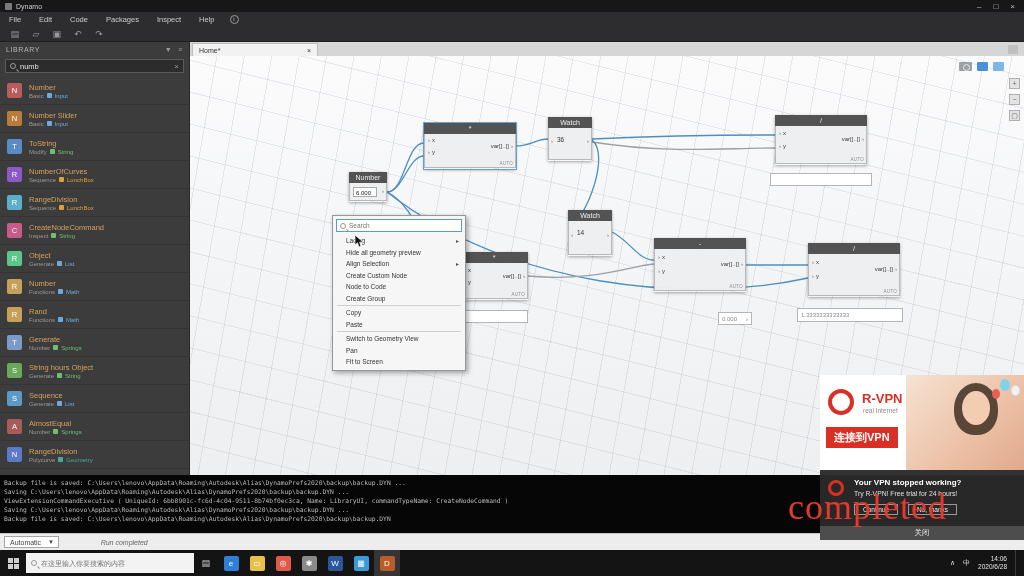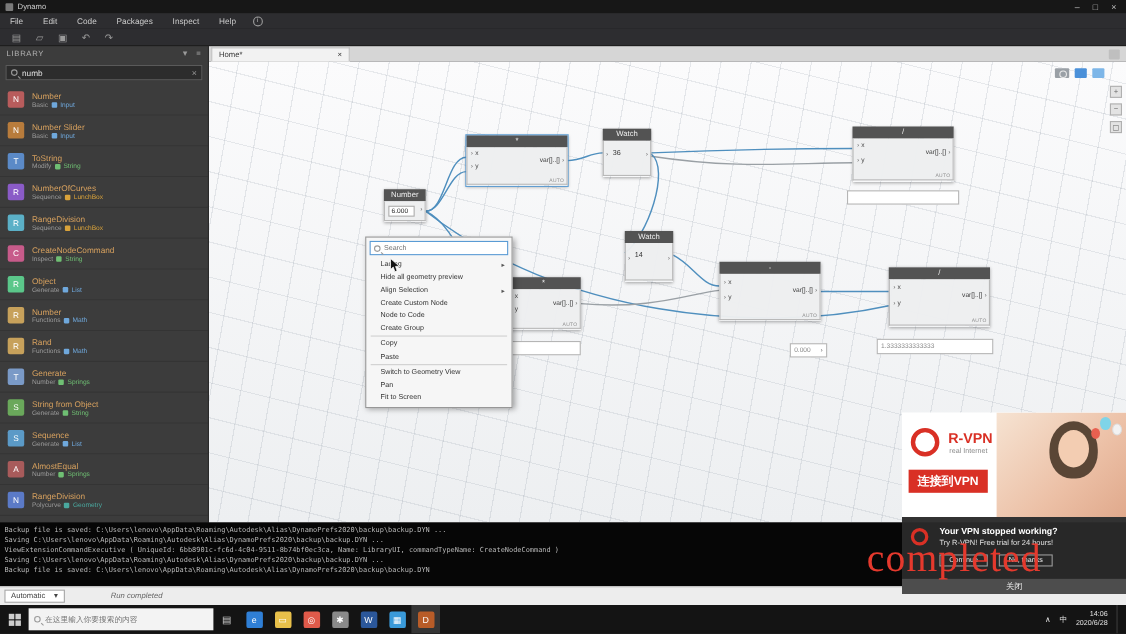--- a/index.html
+++ b/index.html
@@ -281,21 +281,21 @@
               <span>Number</span>
               <span class="lib-badge" style="background: rgb(111, 191, 115);"></span>
               <span style="color: rgb(111, 191, 115);">Springs</span>
             </span>
           </span>
         </div>
 
         <div class="lib-item">
           <span class="lib-icon" style="background: rgb(106, 168, 91);">S</span>
           <span class="lib-text">
-            <span class="lib-title">String from Object</span>
+            <span class="lib-title">String hours Object</span>
             <span class="lib-sub">
               <span>Generate</span>
               <span class="lib-badge" style="background: rgb(111, 191, 115);"></span>
               <span style="color: rgb(111, 191, 115);">String</span>
             </span>
           </span>
         </div>
 
         <div class="lib-item">
           <span class="lib-icon" style="background: rgb(91, 154, 199);">S</span>

